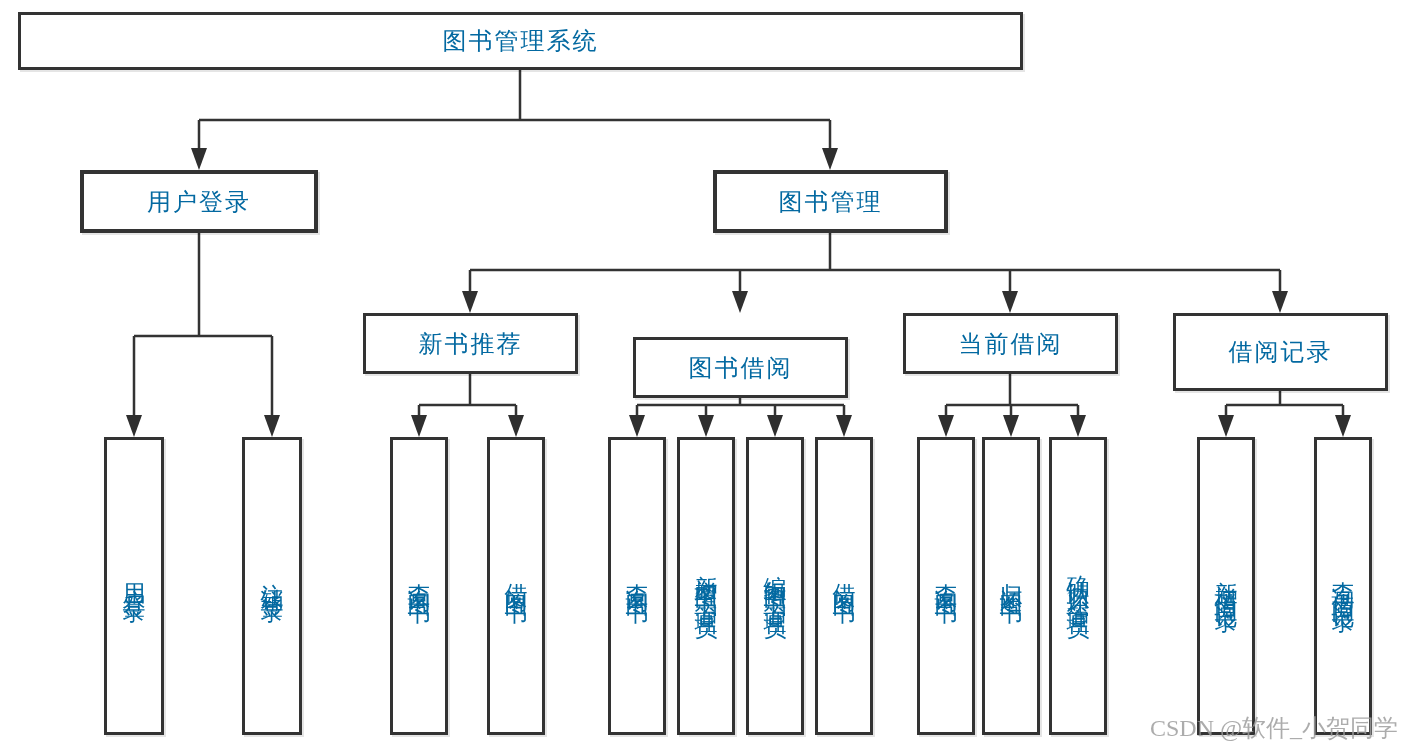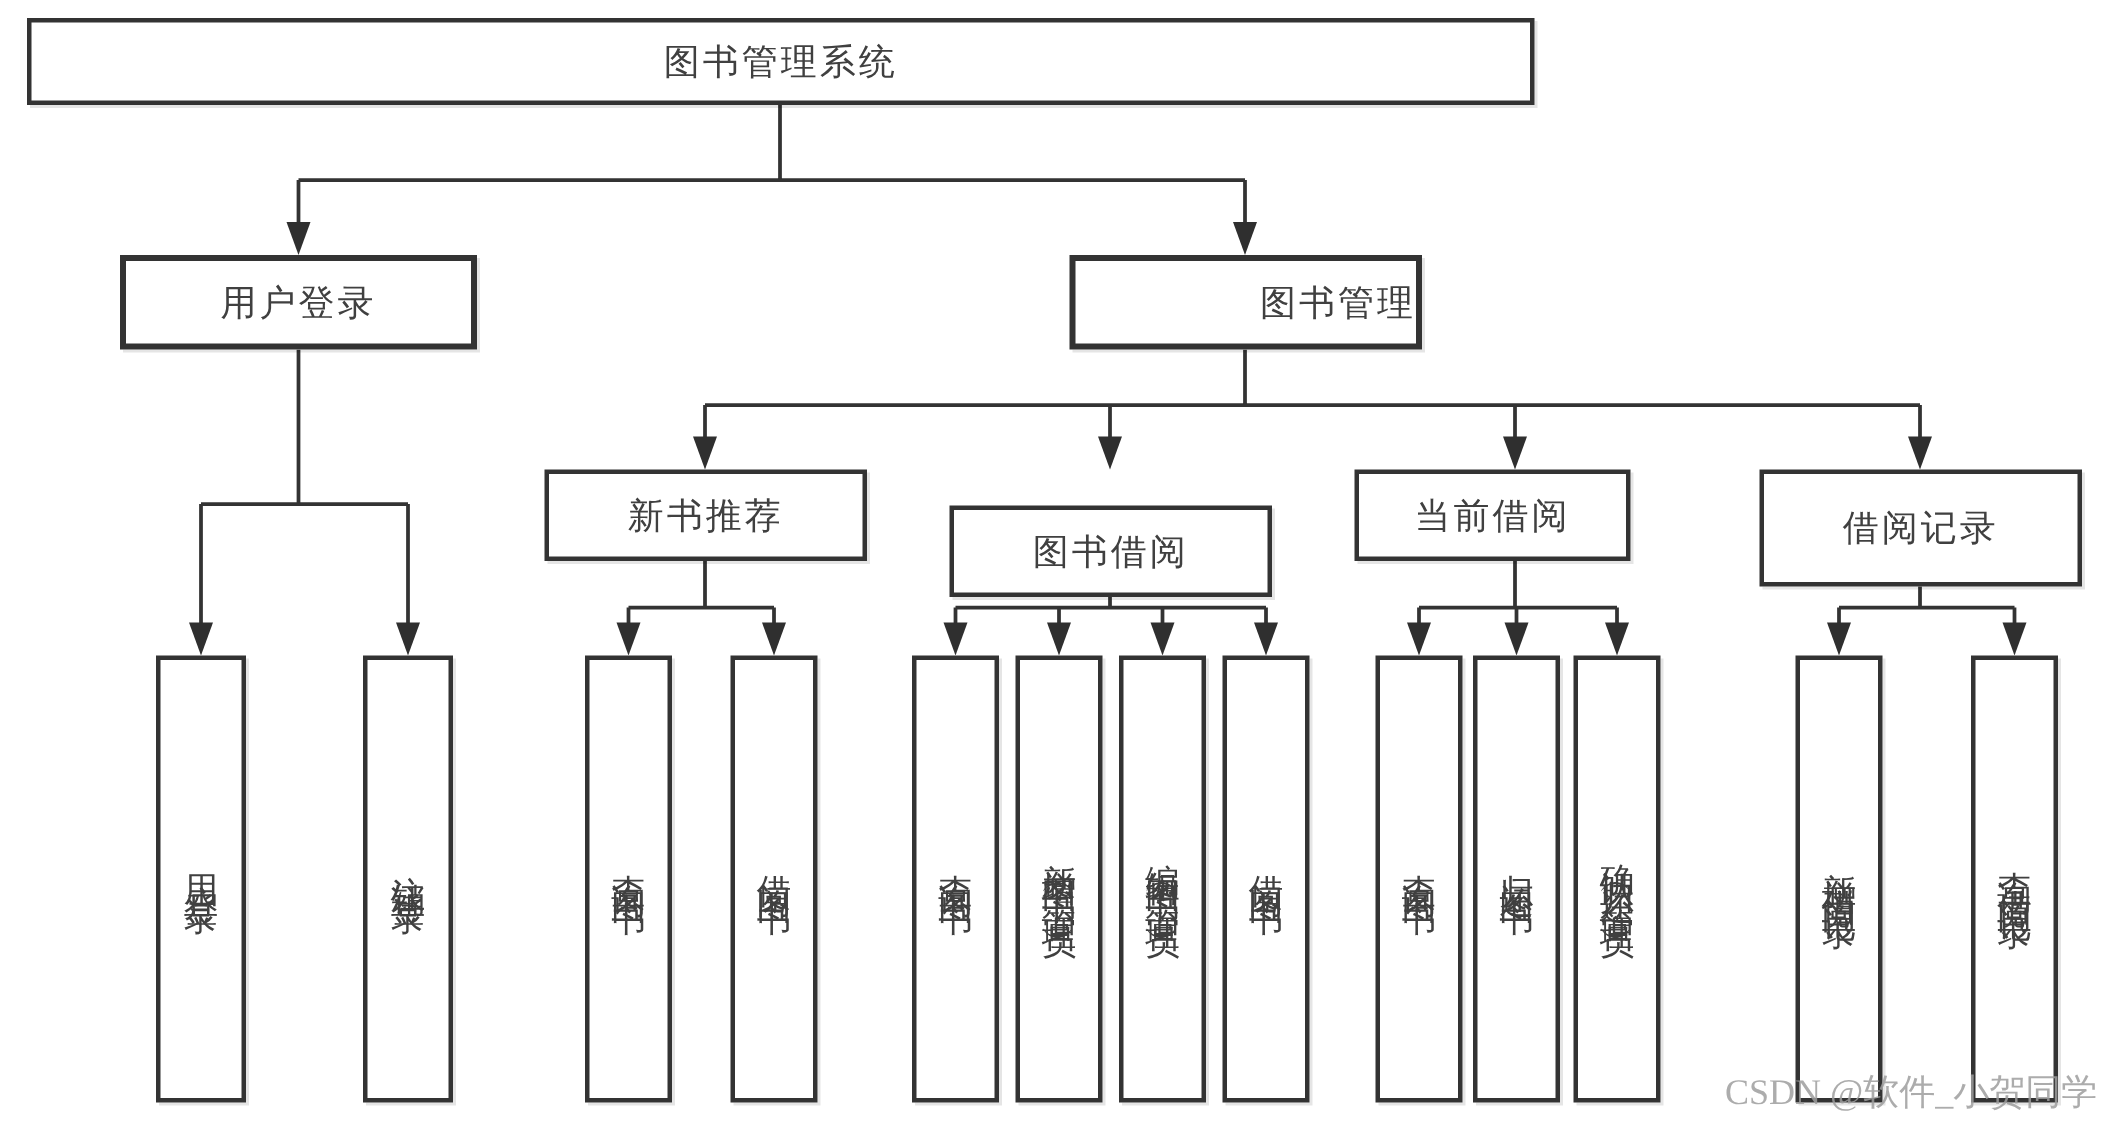--- a/index.html
+++ b/index.html
@@ -15,21 +15,21 @@
     position:absolute;
     box-sizing:border-box;
     background:#ffffff;
     border:3px solid #333333;
     box-shadow:2px 2px 0 rgba(0,0,0,0.10);
     display:flex;align-items:center;justify-content:center;
     z-index:2;
   }
   .box .lbl{
     font-size:24px;
-    color:#404040;
+    color:#0369a1;
     letter-spacing:2px;
     white-space:nowrap;
     font-family:Liberation Serif, serif;
   }
   .lvl1{border-width:4px;}
   .leaf{
     top:437px;height:298px;width:58px;
     padding-bottom:18px;
   }
   .leaf .lbl{
@@ -97,31 +97,31 @@
     </g>
   </svg>
 
   <div class="box" style="left:18px;top:12px;width:1005px;height:58px;">
     <span class="lbl">图书管理系统</span>
   </div>
 
   <div class="box lvl1" style="left:80px;top:170px;width:238px;height:63px;">
     <span class="lbl">用户登录</span>
   </div>
-  <div class="box lvl1" style="left:713px;top:170px;width:235px;height:63px;justify-content:flex-end;">
+  <div class="box lvl1" style="left:713px;top:170px;width:235px;height:63px;">
     <span class="lbl">图书管理</span>
   </div>
 
   <div class="box" style="left:363px;top:313px;width:215px;height:61px;text-align:center;">
     <span class="lbl">新书推荐</span>
   </div>
   <div class="box" style="left:633px;top:313px;width:215px;height:61px;margin-top:24px;">
     <span class="lbl">图书借阅</span>
   </div>
-  <div class="box" style="left:903px;top:313px;width:184px;height:61px;">
+  <div class="box" style="left:903px;top:313px;width:215px;height:61px;">
     <span class="lbl">当前借阅</span>
   </div>
   <div class="box" style="left:1173px;top:313px;width:215px;height:78px;">
     <span class="lbl">借阅记录</span>
   </div>
 
   <div class="box leaf" style="left:104px;width:60px;">
     <span class="lbl">用户登录</span>
   </div>
   <div class="box leaf" style="left:242px;width:60px;">

